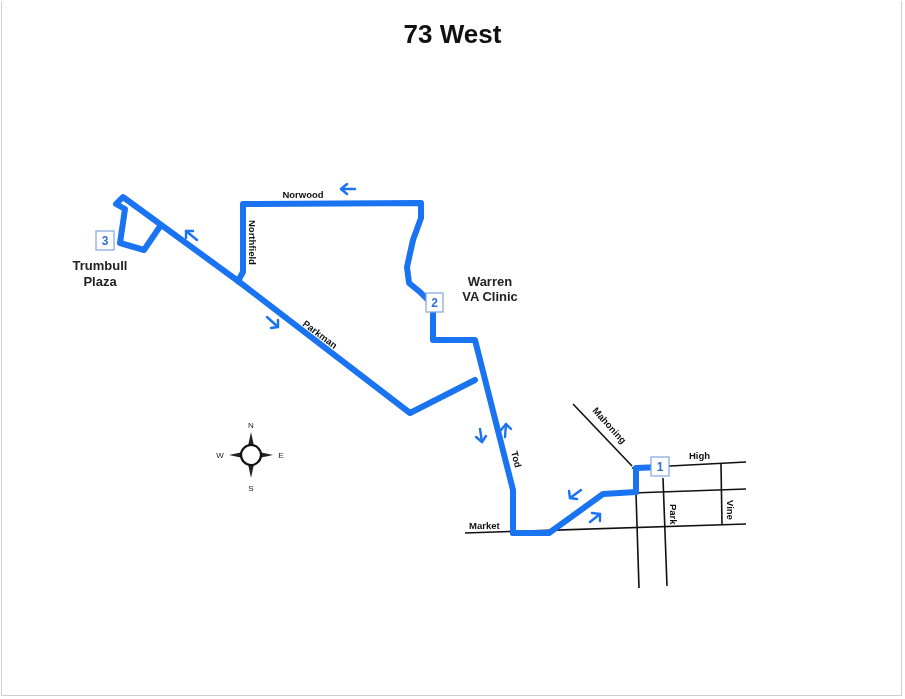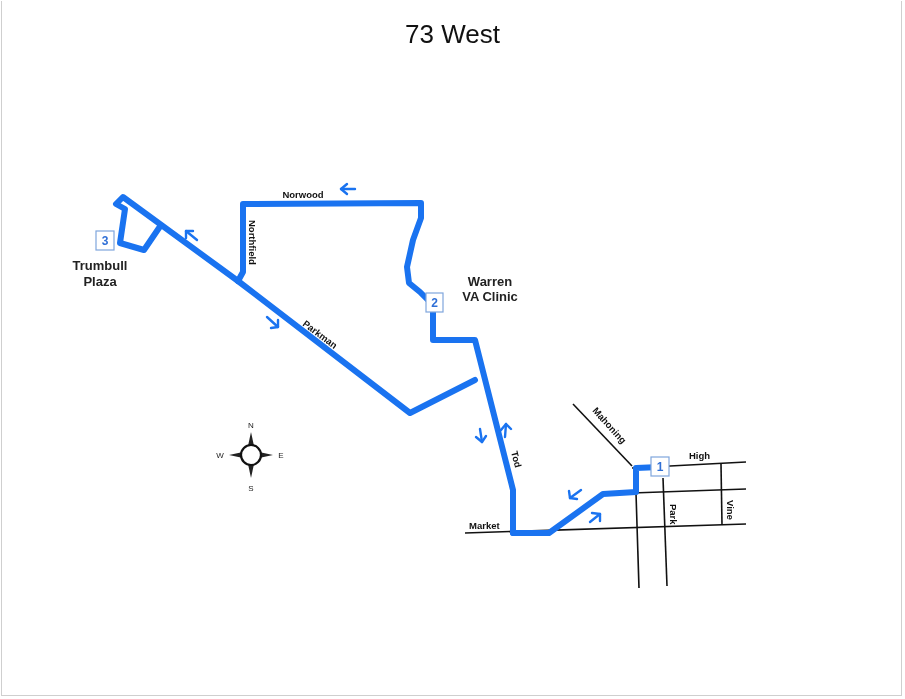--- a/index.html
+++ b/index.html
@@ -26,21 +26,21 @@
       box-sizing: border-box;
       background: #ffffff;
     }
     .map-title {
       position: absolute;
       left: 0;
       width: 905px;
       top: 19px;
       text-align: center;
       font-size: 26px;
-      font-weight: normal;
+      font-weight: bold;
       color: #111;
       font-family: "Liberation Sans", sans-serif;
     }
     svg.map {
       position: absolute;
       left: 0;
       top: 0;
     }
     .street-label {
       font-family: "Liberation Sans", sans-serif;

